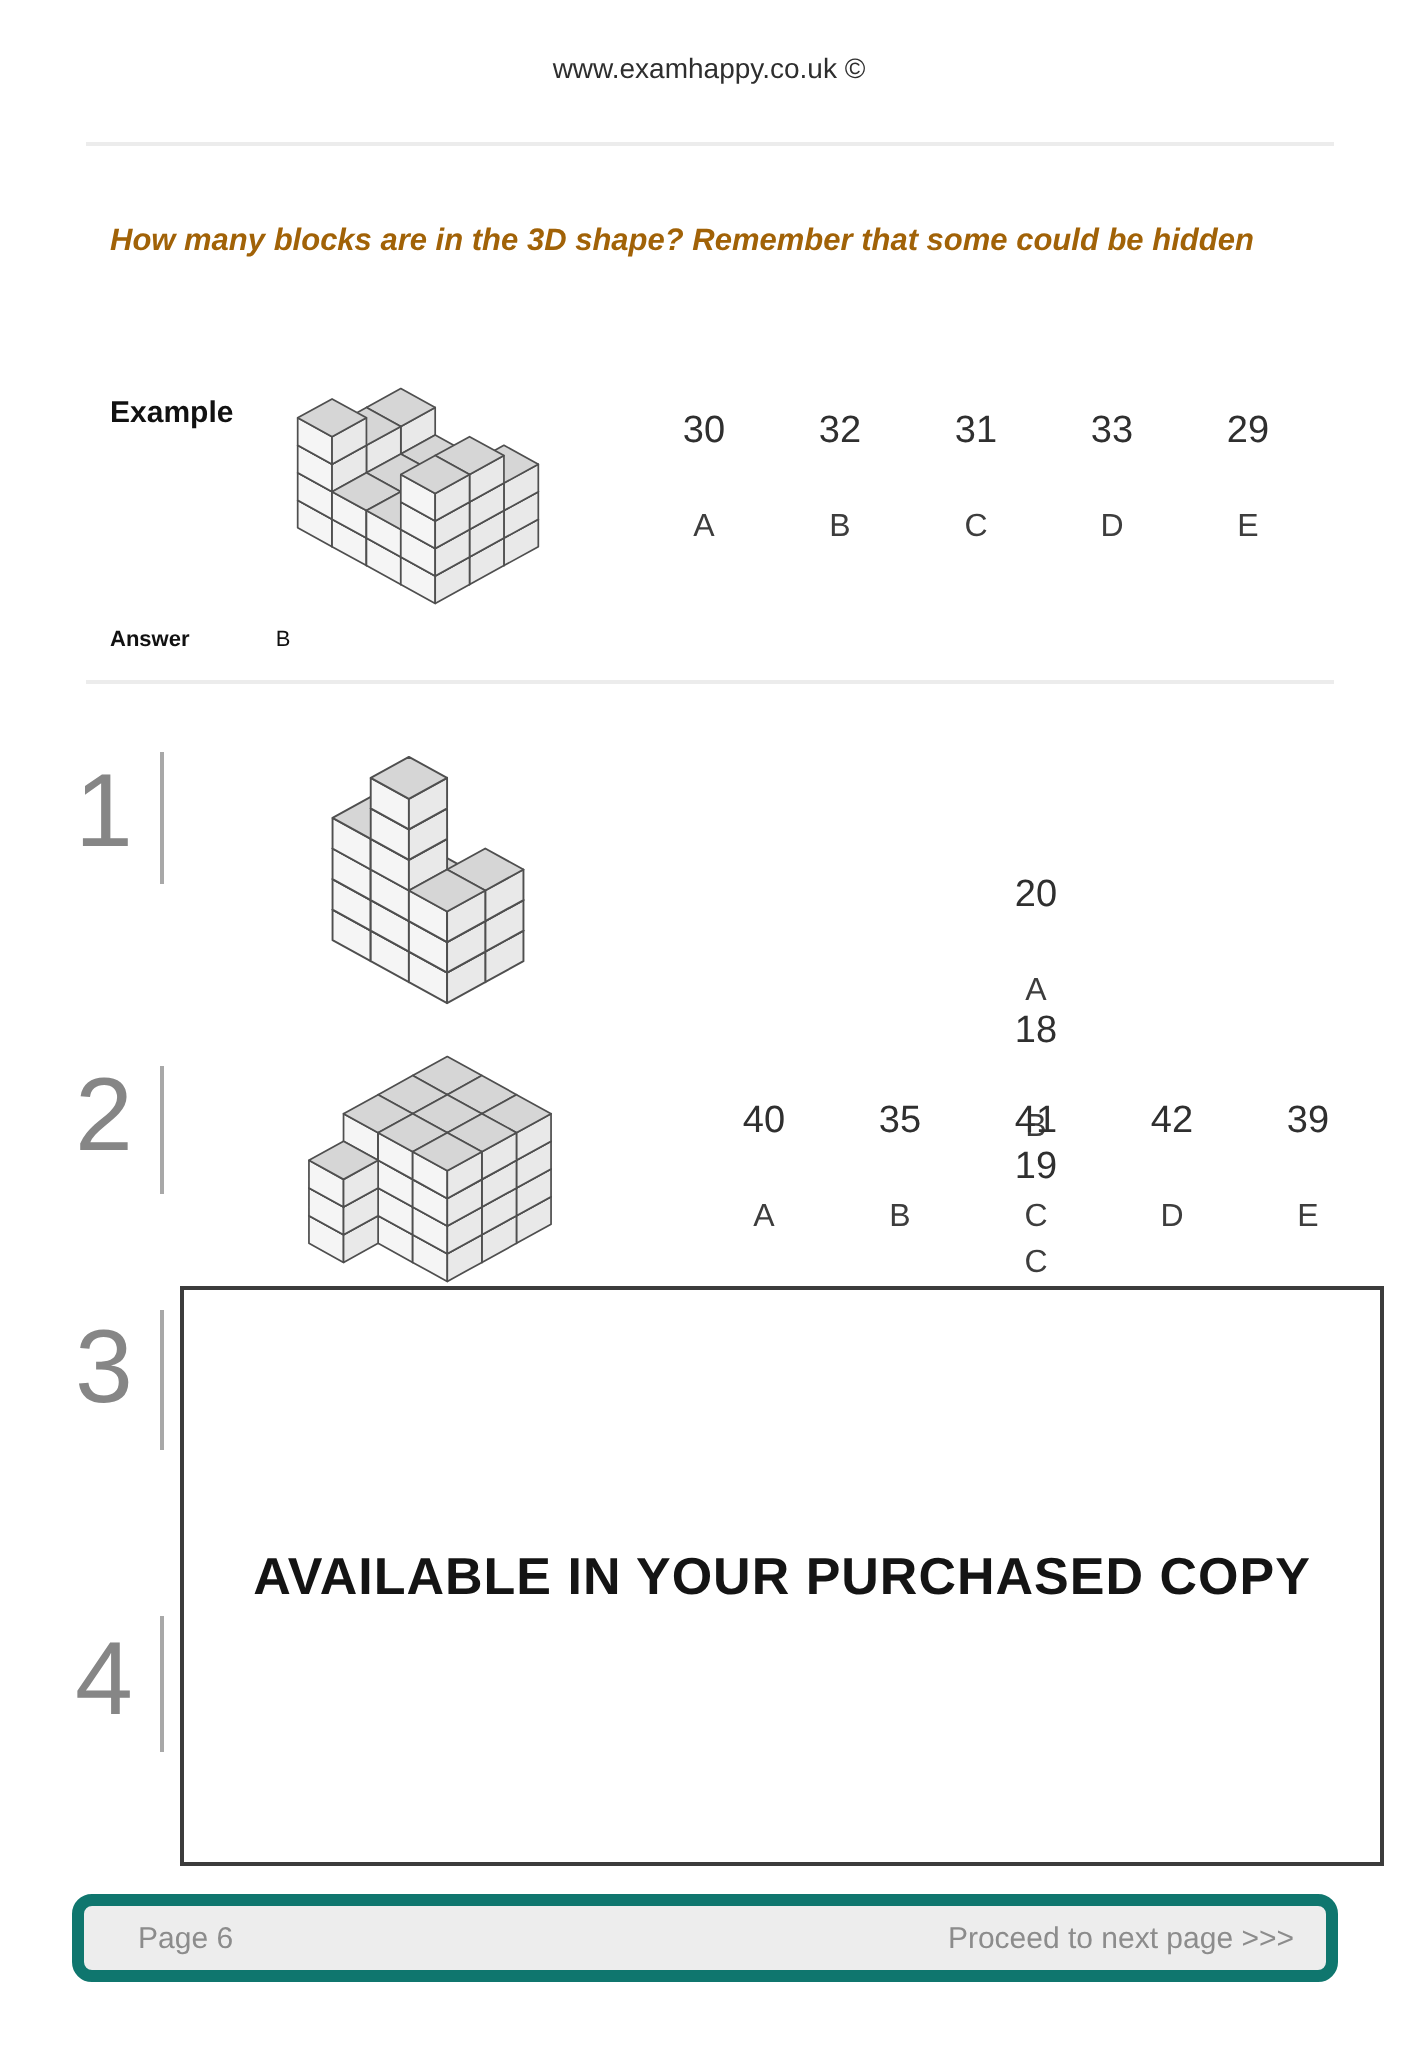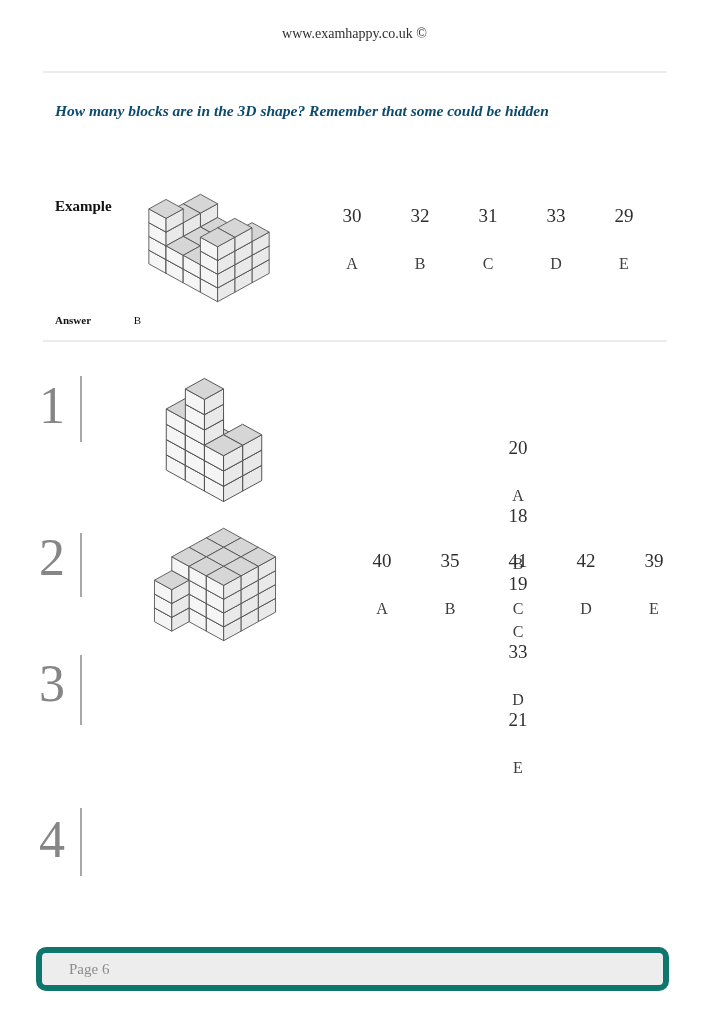--- a/index.html
+++ b/index.html
@@ -1,29 +1,29 @@
 <!DOCTYPE html>
 <html><head>
 <meta charset="utf-8">
 <style>
   html,body{margin:0;padding:0;background:#ffffff;}
   .page{
     position:relative;width:709px;height:1018px;background:#ffffff;
-    font-family:Liberation Serif, serif;overflow:hidden;
+    font-family:Liberation Sans, sans-serif;overflow:hidden;
   }
   .header-url{
     position:absolute;top:26px;left:0;right:0;text-align:center;
     font-size:14px;color:#2e2e2e;
   }
   .divider{position:absolute;left:43px;width:624px;height:2px;background:#ececec;}
   .divider-top{top:71px;}
   .divider-answer{top:340px;}
   .prompt{
-    position:absolute;left:55px;top:99px;width:600px;
-    font-size:15.5px;font-weight:bold;font-style:italic;color:#0c4a6e;line-height:23px;
+    position:absolute;left:55px;top:109px;width:600px;
+    font-size:15.5px;font-weight:bold;font-style:italic;color:#a16207;line-height:23px;
   }
   .example-label{position:absolute;left:55px;top:198px;font-size:15px;font-weight:bold;color:#111;}
   .shape{position:absolute;}
   .shape svg{display:block;width:100%;height:100%;}
   .shape-example{left:138px;top:193px;width:142px;height:110px;}
   .shape-q1{left:161px;top:377px;width:106px;height:126px;}
   .shape-q2{left:152px;top:527px;width:126px;height:115px;}
   .options{position:absolute;display:flex;width:340px;}
   .options-example{left:318px;top:206px;}
   .options-q1{left:348px;top:438px;flex-direction:column;}
@@ -447,18 +447,22 @@
       <div class="opt-letter">E</div>
     </div>
   </div>
 
   <div class="qnum qnum-3">3</div>
   <div class="vline vline-3"></div>
 
   <div class="qnum qnum-4">4</div>
   <div class="vline vline-4"></div>
 
+  <div class="purchase-box">
+    <div class="purchase-text">AVAILABLE IN YOUR PURCHASED COPY</div>
+  </div>
 
   <div class="footer-bar">
     <span>Page 6</span>
+    <span class="next-link">Proceed to next page &gt;&gt;&gt;</span>
   </div>
 
 </div>
 
 </body></html>

